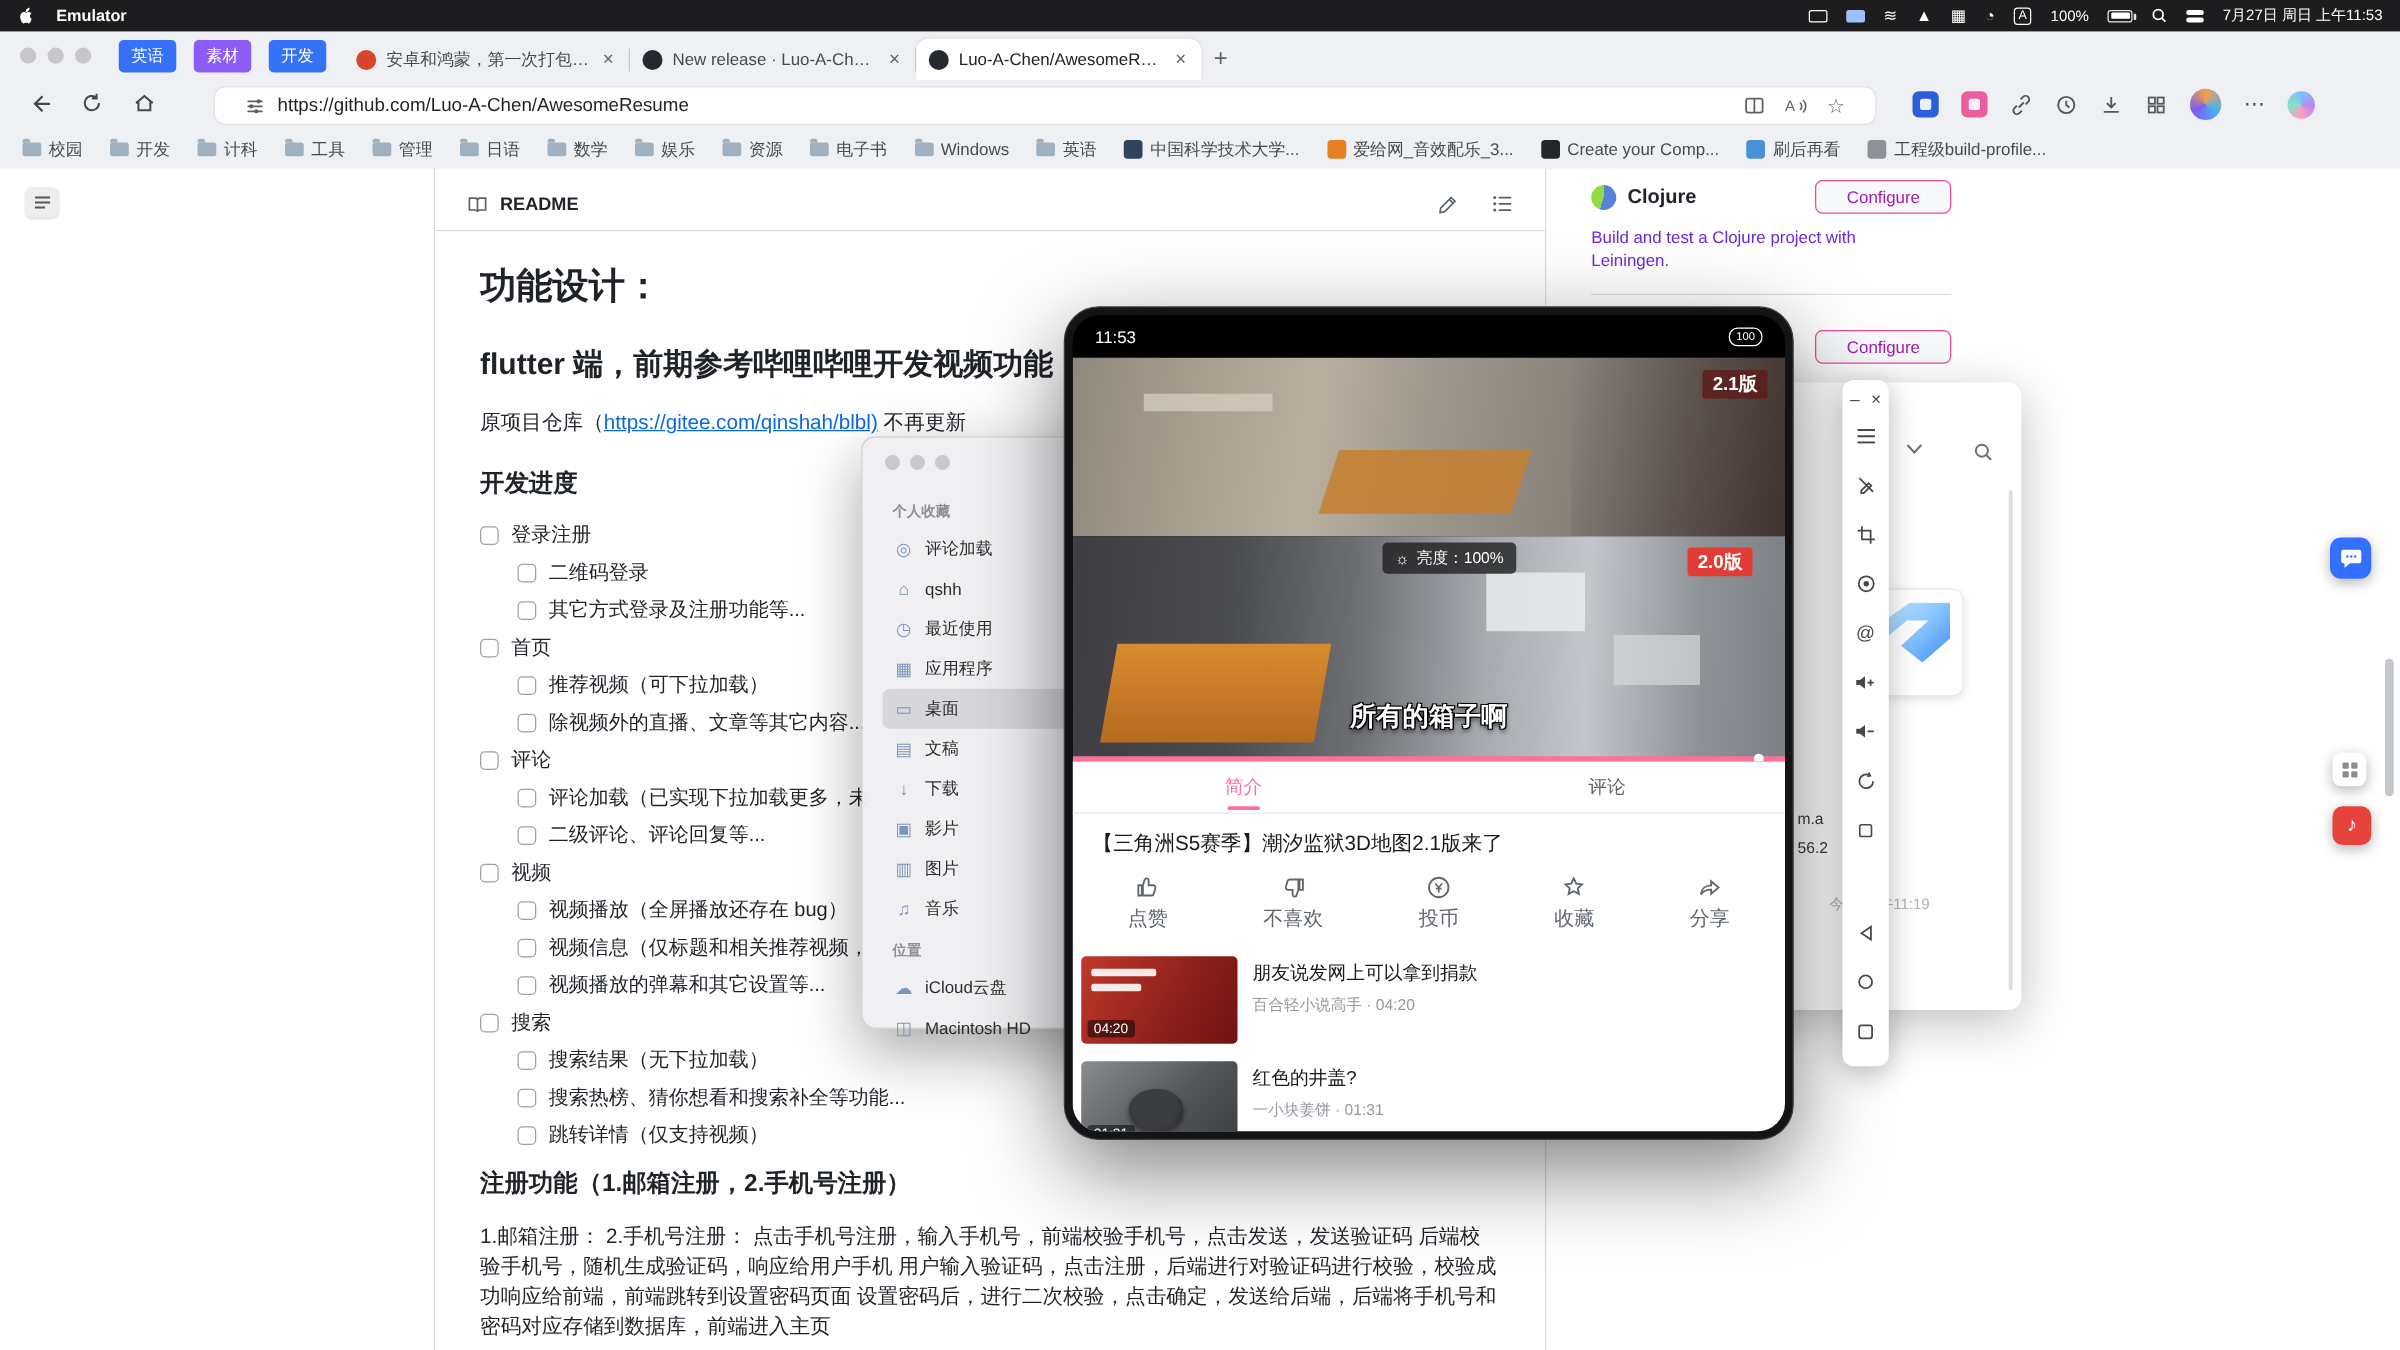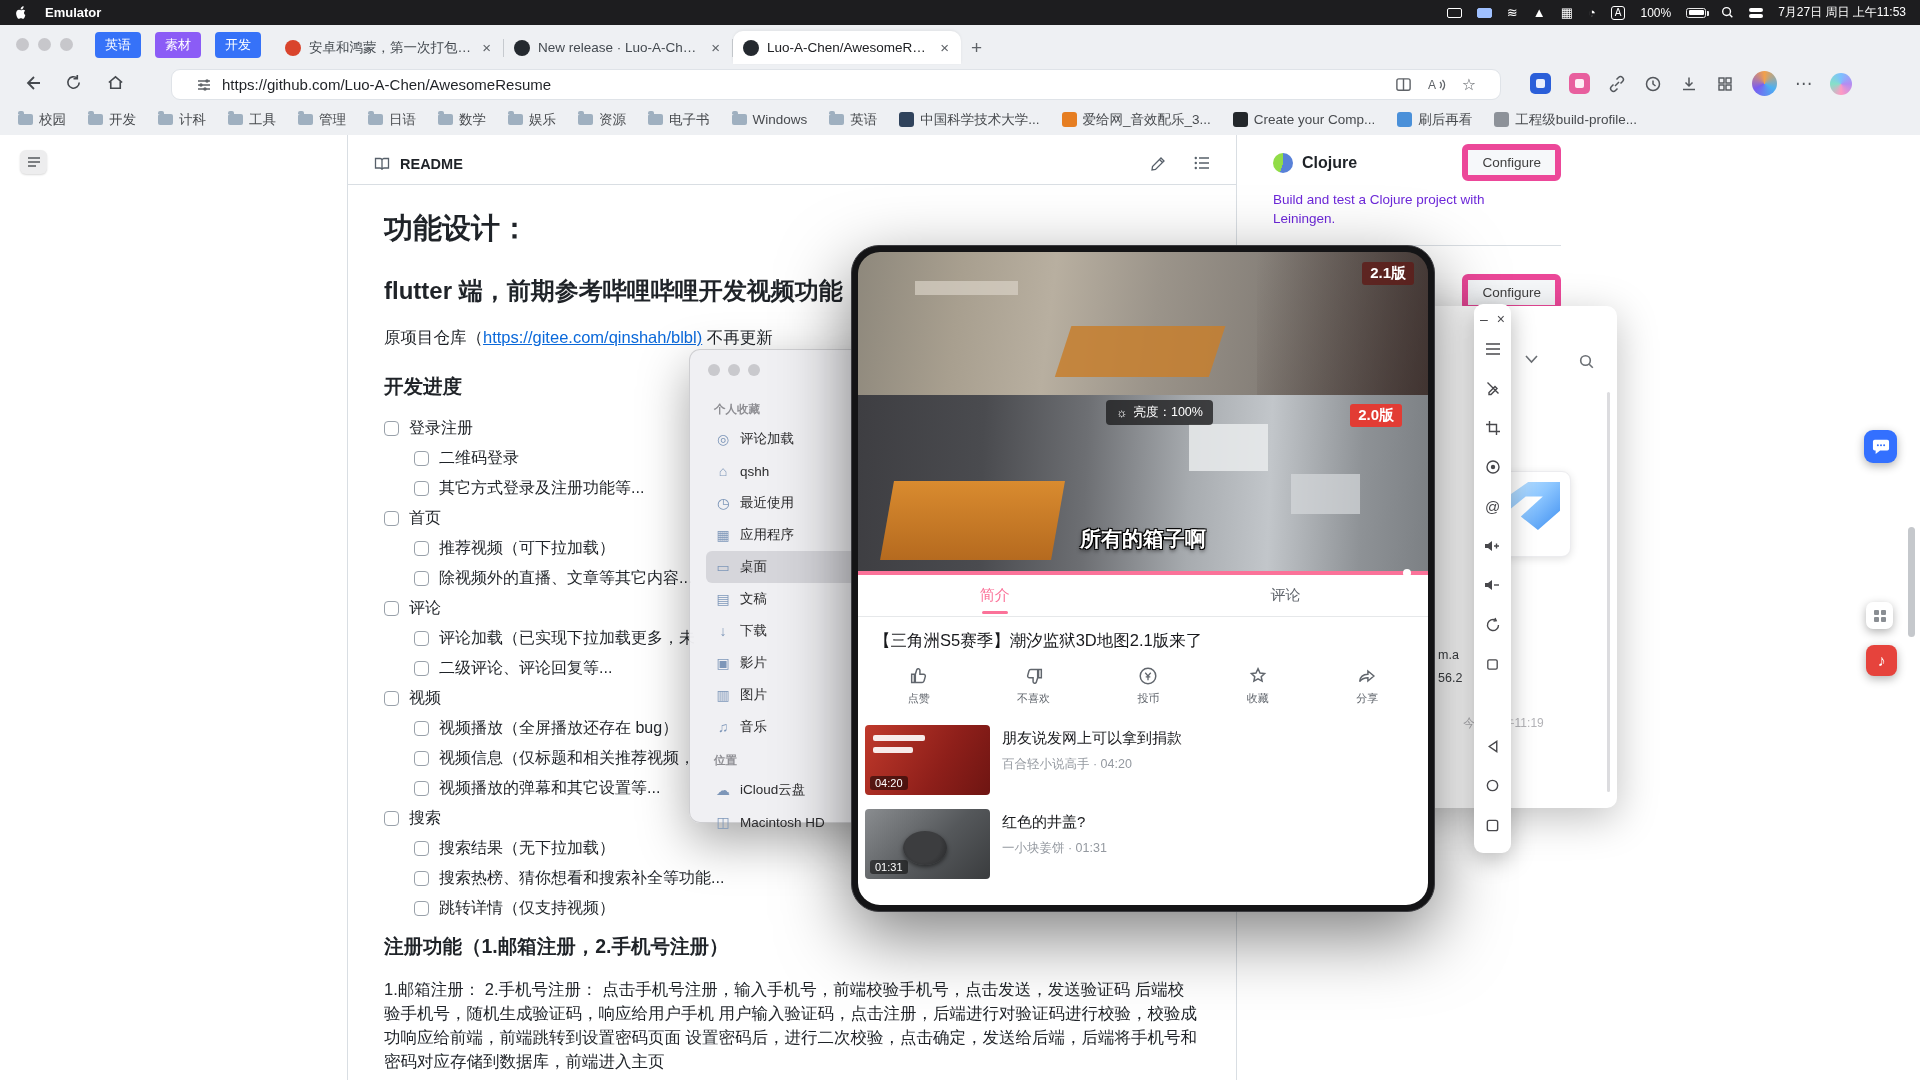--- a/index.html
+++ b/index.html
@@ -73,22 +73,22 @@
   .repoline a { color:#0b69da; text-decoration:underline; }
   .cl-row { display:flex; align-items:center; gap:10px; font-size:16px; margin-bottom:9px; }
   .cl-row.lvl1 { margin-left:30px; }
   .cbox { width:15px; height:15px; border:1px solid #99a1aa; border-radius:4px; background:#fff; flex:none; }
   .ghp { font-size:16.5px; line-height:1.45; margin-top:12px; }
 
   .gh-side { position:absolute; left:1273px; top:0; width:288px; font-size:13.5px; }
   .sc-row { display:flex; align-items:center; gap:9px; padding-top:9px; }
   .sc-title { font-size:16px; font-weight:bold; color:#1f2328; }
   .cloj { width:20px; height:20px; border-radius:50%; background:conic-gradient(#5881d8 0 55%, #91dc47 55% 100%); }
-  .btn2 { margin-left:auto; background:#f6f8fa; border:6px solid #ec4899; border-radius:6px; padding:5px 14px;
-    font-size:13.5px; color:#404040; font-weight:500; }
+  .btn2 { margin-left:auto; background:#f6f8fa; border:1px solid #ec4899; border-radius:6px; padding:5px 24px;
+    font-size:13.5px; color:#a21caf; font-weight:500; }
   .sc-desc { color:#6d28d9; margin:10px 0 16px; padding-right:46px; line-height:1.4; }
   .sc-div { border-top:1px solid #d9dee3; }
   .vscroll { position:absolute; z-index:2; left:1908px; top:527px; width:7px; height:110px; background:#c5c8cc; border-radius:4px; }
 
   
   .finder { position:absolute; z-index:5; left:689px; top:349px; width:420px; height:474px; border-radius:11px;
     background:rgba(239,239,242,.96); box-shadow:0 18px 50px rgba(0,0,0,.35); border:1px solid rgba(0,0,0,.14); }
   .f-lights { display:flex; gap:8px; padding:14px 0 0 18px; }
   .f-light { width:12px; height:12px; border-radius:50%; background:#c9c9cd; }
   .f-side { padding:16px 10px 0 16px; width:180px; }
@@ -132,21 +132,21 @@
     text-shadow:-1px -1px 0 #000,1px -1px 0 #000,-1px 1px 0 #000,1px 1px 0 #000,0 2px 4px rgba(0,0,0,.8); }
   .progress { position:absolute; left:0; right:0; bottom:0; height:4px; background:#fb7299; }
   .progress i { position:absolute; right:3%; top:-2px; width:8px; height:8px; border-radius:50%; background:#fff; }
   .appbody { flex:1; background:#fff; position:relative; }
   .btabs { height:42px; border-bottom:1px solid #e6e8ea; position:relative; font-size:15px; }
   .btab1 { position:absolute; left:24%; top:11px; transform:translateX(-50%); color:#fb7299; }
   .btab1::after { content:""; position:absolute; left:50%; transform:translateX(-50%); bottom:-9px; width:26px; height:3px; background:#fb7299; border-radius:2px; }
   .btab2 { position:absolute; left:75%; top:11px; transform:translateX(-50%); color:#61666d; }
   .vtitle { padding:13px 16px 5px; font-size:16.5px; font-weight:500; color:#18191c; }
   .actions { display:flex; justify-content:space-around; padding:8px 6px 2px; }
-  .action { display:flex; flex-direction:column; align-items:center; gap:4px; color:#61666d; font-size:11px; }
+  .action { display:flex; flex-direction:column; align-items:center; gap:4px; color:#61666d; font-size:16px; }
   .rlist { margin-top:10px; }
   .ritem { display:flex; gap:12px; padding:7px 14px 7px 7px; }
   .thumb { width:125px; height:70px; border-radius:4px; position:relative; overflow:hidden; flex:none; }
   .t1 { background:linear-gradient(120deg,#c0392b,#8e1f1a 60%,#6e1512); }
   .t1 .cap { position:absolute; left:8px; top:10px; width:52px; height:6px; background:rgba(255,255,255,.9); border-radius:2px; }
   .t1 .cap.c2 { top:22px; width:40px; }
   .t2 { background:linear-gradient(135deg,#8a8d90,#55585b 55%,#3a3c3e); }
   .t2 .well { position:absolute; left:38px; top:22px; width:44px; height:34px; border-radius:50%;
     background:radial-gradient(circle at 45% 40%, #3c3d3f 0 55%, #232426 100%); box-shadow:0 2px 4px rgba(0,0,0,.5); }
   .dur { position:absolute; left:5px; bottom:5px; background:rgba(0,0,0,.5); color:#fff; font-size:11px; padding:1px 5px; border-radius:3px; }
@@ -596,20 +596,26 @@
         <div class="cp-logo"></div>
       </div>
     <span class="cp-frag" style="left:48px;top:342px">m.a</span>
     <span class="cp-frag" style="left:48px;top:365px">56.2</span>
     <div class="cp-time">今天 上午11:19</div>
     <div class="cp-scroll"></div>
   </div>
 
   <div class="emu">
     <div class="screen">
+      <div class="statusbar">
+        <span>11:53</span>
+        <span class="sb-right">
+          <span class="sb-batt">100</span>
+        </span>
+      </div>
 
       <div class="video">
         <div class="clip-top">
           <div class="shape" style="left:36%;top:52%;width:27%;height:36%;background:#c77f2e;transform:skewX(-18deg);opacity:.85"></div>
           <div class="shape" style="left:10%;top:20%;width:18%;height:10%;background:#d8d2c6;opacity:.7"></div>
           <div class="shape" style="left:70%;top:0;width:30%;height:100%;background:linear-gradient(100deg,transparent,rgba(40,20,18,.55))"></div>
         </div>
         <div class="clip-bot">
           <div class="shape" style="left:5%;bottom:8%;width:30%;height:44%;background:linear-gradient(#d98b2f,#b56a1f);transform:skewX(-10deg)"></div>
           <div class="shape" style="left:58%;top:16%;width:14%;height:26%;background:#e9ebec;opacity:.85"></div>

